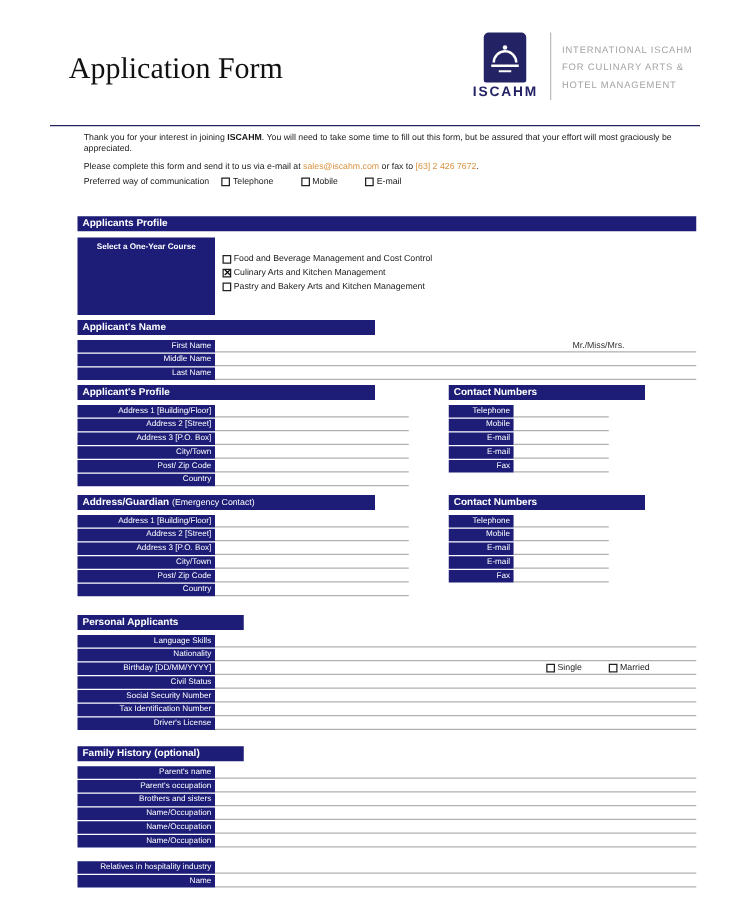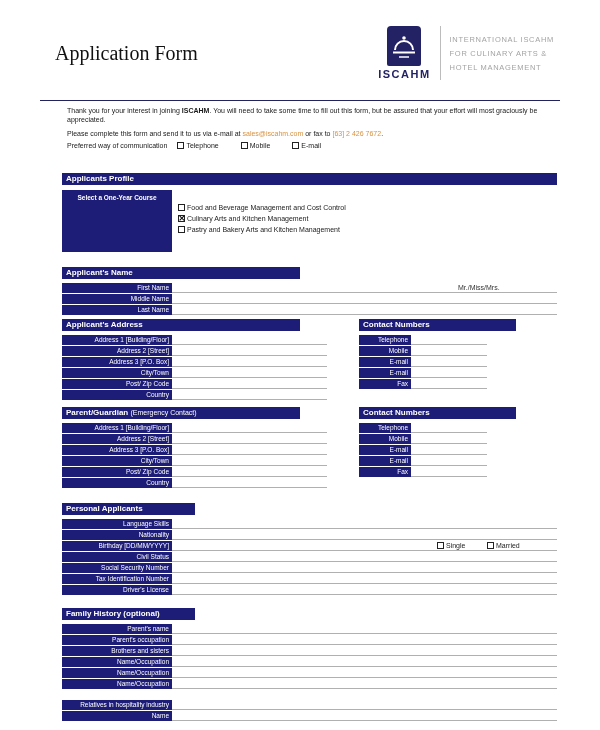--- a/index.html
+++ b/index.html
@@ -5,21 +5,21 @@
   * { margin:0; padding:0; box-sizing:border-box; }
   html,body { background:#ffffff; }
   .page {
     width:600px; height:730px; background:#ffffff; position:relative; overflow:hidden;
     font-family:"Liberation Sans", sans-serif; color:#1a1a1a;
   }
 
   
   .header { display:flex; justify-content:space-between; align-items:flex-start;
             height:96px; padding:26px 46px 0 55px; }
-  .doc-title { font-family:"Liberation Serif", serif; font-size:20px; color:#111; padding-top:16px; }
+  .doc-title { font-family:"Liberation Serif", serif; font-size:24px; color:#111; padding-top:16px; }
   .logo { display:flex; align-items:flex-start; }
   .logo-left { display:flex; flex-direction:column; align-items:center; margin-right:9px; }
   .emblem { width:34px; height:40px; background:#232264; border-radius:4px 4px 2px 2px;
             display:flex; align-items:center; justify-content:center; }
   .logo-name { font-size:11px; font-weight:bold; color:#232264; letter-spacing:1.5px; margin-top:2px; }
   .logo-divider { width:1px; background:#bcbcbc; height:54px; margin-right:9px; }
   .logo-tagline { font-size:7.5px; color:#a3a3a3; letter-spacing:0.7px; line-height:14px; padding-top:7px; }
   .top-rule { border-top:1px solid #23235e; margin:4px 40px 0 40px; }
 
   
@@ -39,21 +39,21 @@
 
   
   .bar { background:#1d1d78; color:#ffffff; font-size:8px; font-weight:bold;
          height:12px; line-height:12px; padding-left:4px; }
   .bar.full  { width:495px; }
   .bar.half  { width:238px; }
   .bar.small { width:133px; }
   .bar.right-col { width:157px; }
   .bar .note { font-weight:normal; font-size:7px; }
   .bar-profile { margin-top:23px; }
-  .bar-name { margin-top:15px; }
+  .bar-name { margin-top:4px; }
   .bar-personal { margin-top:14px; }
   .bar-family { margin-top:13px; }
 
   
   .profile-body { display:flex; margin-top:5px; }
   .course-box { width:110px; height:62px; background:#1d1d78; color:#fff;
                 font-size:6.5px; font-weight:bold; text-align:center; padding-top:4px; }
   .course-opts { padding:12px 0 0 6px; }
   .course-opt { display:flex; align-items:center; height:10px; margin-bottom:1px; font-size:7px; }
 
@@ -162,21 +162,21 @@
         <div class="finput"></div>
       </div>
       <div class="frow">
         <div class="flabel">Last Name</div>
         <div class="finput"></div>
       </div>
     </div>
 
     <div class="cols cols1">
       <div class="col-left">
-        <div class="bar half">Applicant's Address</div>
+        <div class="bar half">Applicant's Profile</div>
         <div class="rows">
           <div class="frow">
             <div class="flabel">Address 1 [Building/Floor]</div>
             <div class="finput"></div>
           </div>
           <div class="frow">
             <div class="flabel">Address 2 [Street]</div>
             <div class="finput"></div>
           </div>
           <div class="frow">
@@ -219,21 +219,21 @@
           <div class="frow">
             <div class="flabel">Fax</div>
             <div class="finput"></div>
           </div>
         </div>
       </div>
     </div>
 
     <div class="cols cols2">
       <div class="col-left">
-        <div class="bar half"><span>Parent/Guardian </span><span class="note">(Emergency Contact)</span></div>
+        <div class="bar half"><span>Address/Guardian </span><span class="note">(Emergency Contact)</span></div>
         <div class="rows">
           <div class="frow">
             <div class="flabel">Address 1 [Building/Floor]</div>
             <div class="finput"></div>
           </div>
           <div class="frow">
             <div class="flabel">Address 2 [Street]</div>
             <div class="finput"></div>
           </div>
           <div class="frow">

